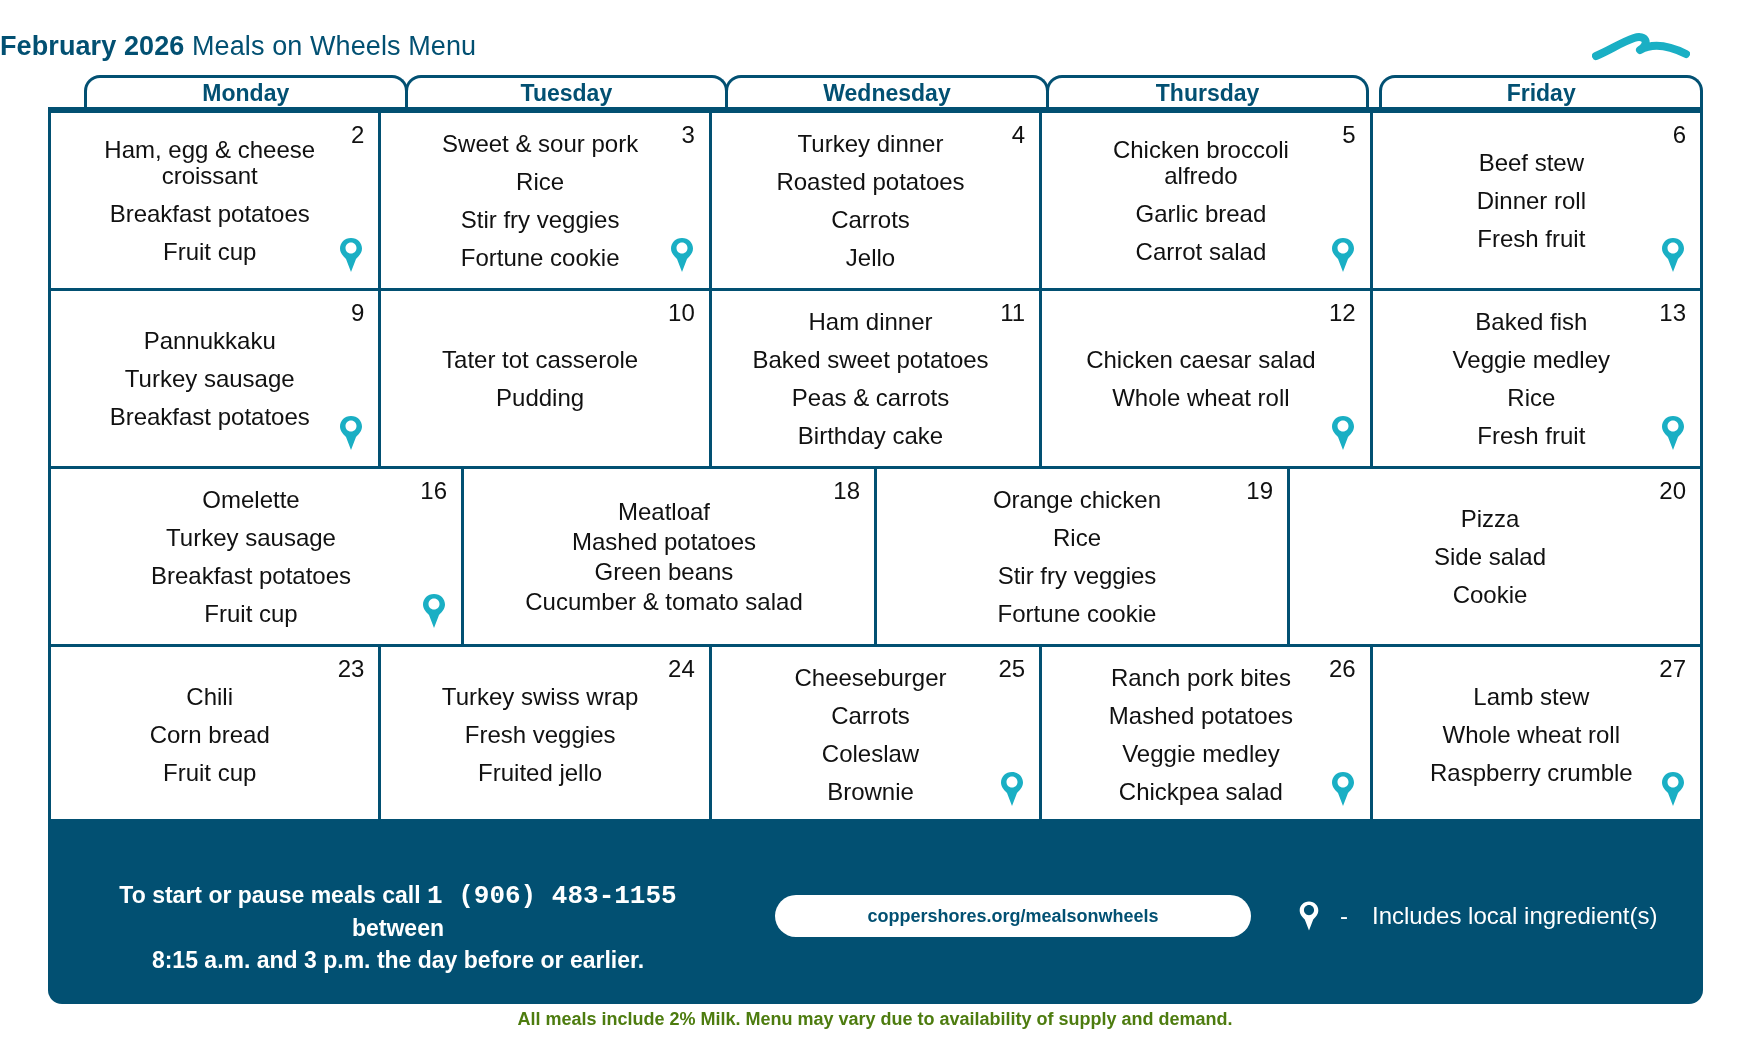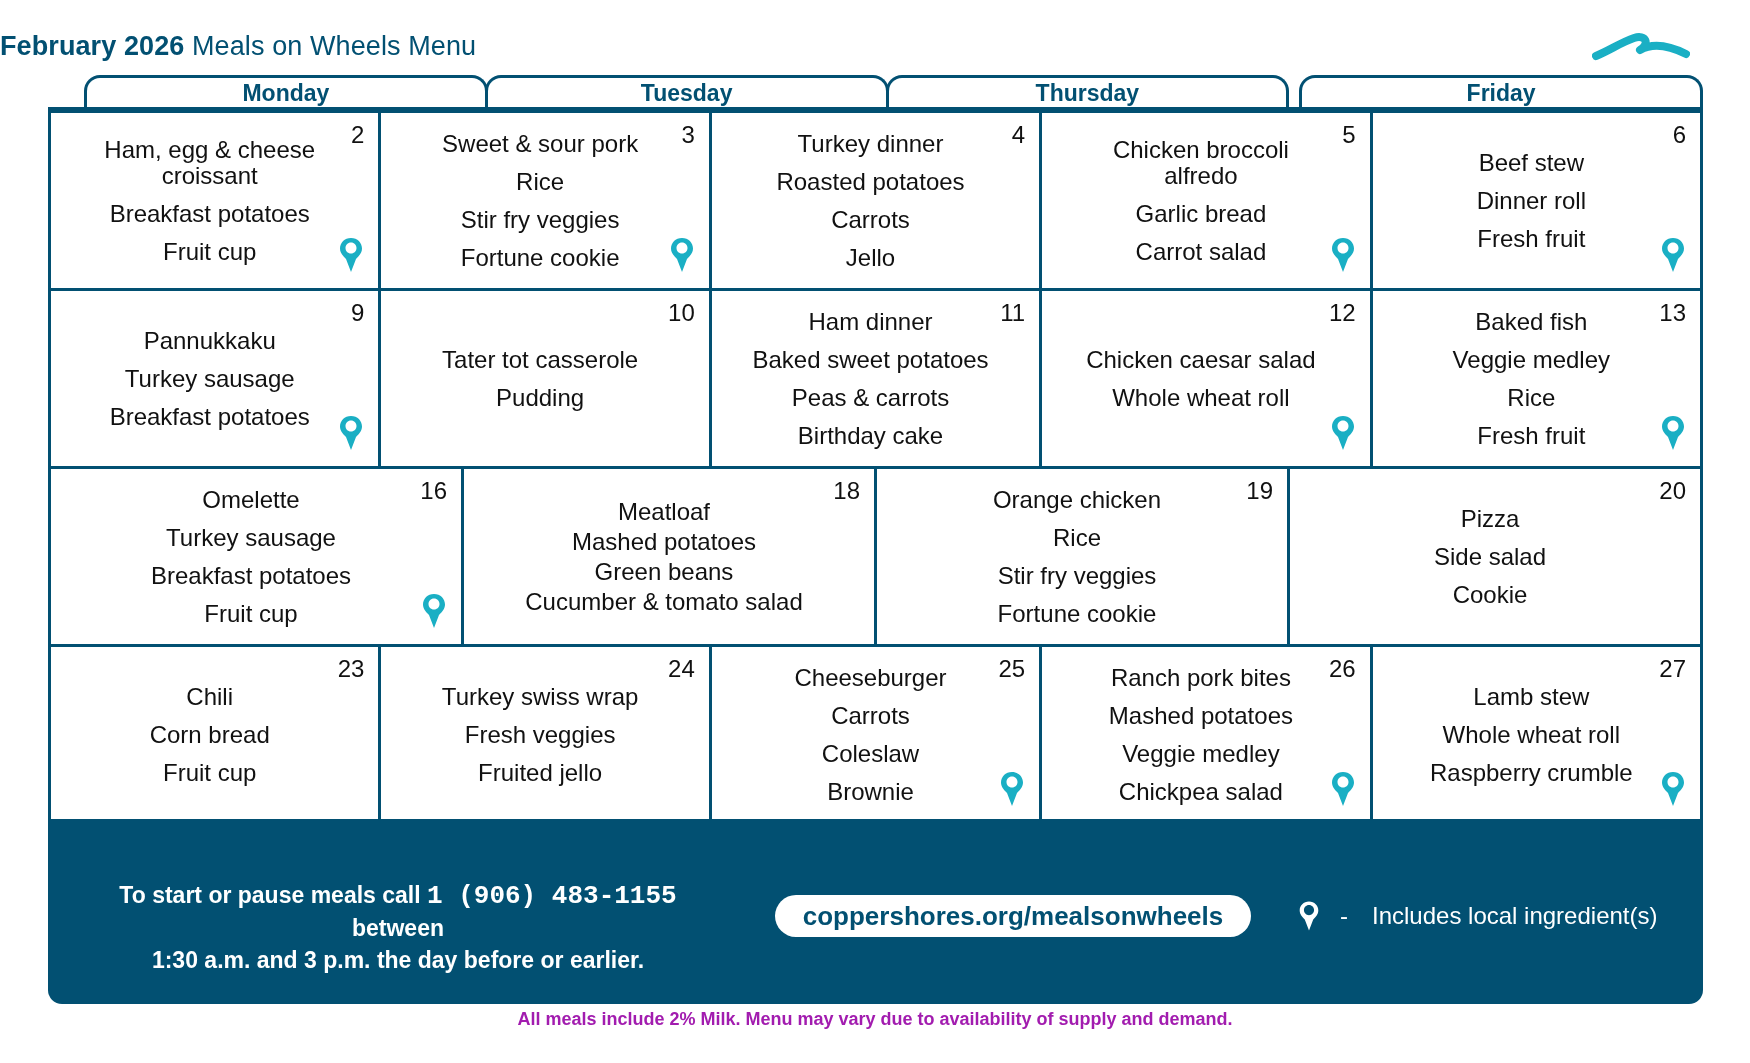--- a/index.html
+++ b/index.html
@@ -17,41 +17,42 @@
   .row:first-child{border-top:3px solid #025072;}
   .cell{flex:1;position:relative;box-sizing:border-box;border-right:3px solid #025072;display:flex;flex-direction:column;justify-content:center;align-items:center;padding:0 50px 0 40px;}
   .cell:last-child{border-right:none;}
   .daynum{position:absolute;top:8px;right:14px;font-size:24px;color:#111;}
   .item{font-size:24px;color:#111;text-align:center;line-height:26px;margin:6px 0;}
   .item.tight{margin:2px 0;}
   .pin{position:absolute;right:14px;bottom:14px;width:26px;height:38px;}
   .footer{position:absolute;left:48px;top:819px;width:1655px;height:185px;background:#025072;border-radius:0 0 14px 14px;}
   .f-left{position:absolute;left:40px;top:60px;width:620px;text-align:center;color:#fff;font-weight:700;font-size:23px;line-height:32px;}
   .f-left .phone{font-size:26px;font-family:Liberation Mono, monospace;}
-  .pill{position:absolute;left:727px;top:76px;width:476px;height:42px;background:#fff;border-radius:21px;text-align:center;font-weight:700;font-size:26px;line-height:42px;color:#025072;}
+  .pill{position:absolute;left:727px;top:76px;width:476px;height:42px;background:#fff;border-radius:21px;text-align:center;font-weight:700;font-size:18px;line-height:42px;color:#025072;}
   .legend{position:absolute;left:1250px;top:76px;height:42px;display:flex;align-items:center;color:#fff;font-size:24px;}
   .legend .lpin{width:22px;height:34px;margin-right:20px;}
   .legend .dash{margin-right:24px;}
-  .note{position:absolute;left:0;width:1750px;top:1009px;text-align:center;font-weight:700;font-size:18px;color:#a21caf;}
+  .note{position:absolute;left:0;width:1750px;top:1009px;text-align:center;font-weight:700;font-size:18px;color:#4d7c0f;}
 </style>
 </head>
 <body>
 
 <div class="title">
   <b>February 2026</b><span class="rest"> Meals on Wheels Menu</span>
 </div>
 
 <svg class="wave" viewBox="0 0 98 36">
   <path d="M4 26 C18 20, 30 12, 42 8 C54 4, 58 14, 48 20 C62 12, 78 16, 94 24" fill="none" stroke="#1AAFC4" stroke-width="8" stroke-linecap="round" stroke-linejoin="round"></path>
 </svg>
 
 <div class="grid">
   <div class="head-row">
     <div class="head-cell">Monday</div>
     <div class="head-cell">Tuesday</div>
+    <div class="head-cell">Wednesday</div>
     <div class="head-cell">Thursday</div>
     <div class="head-cell">Friday</div>
   </div>
   <div class="body" id="cal-body">
       <div class="row">
         <div class="cell">
           <div class="daynum">2</div>
           <div class="item">Ham, egg &amp; cheese croissant</div>
           <div class="item">Breakfast potatoes</div>
           <div class="item">Fruit cup</div>
@@ -210,21 +211,21 @@
     <path d="M13 2 C6.5 2 2 6.8 2 12.5 C2 17 5 20 8 23 L13 36 L18 23 C21 20 24 17 24 12.5 C24 6.8 19.5 2 13 2 Z M13 6.5 C16.3 6.5 18.5 9 18.5 12 C18.5 15 16.3 17.5 13 17.5 C9.7 17.5 7.5 15 7.5 12 C7.5 9 9.7 6.5 13 6.5 Z" fill="#1AAFC4" fill-rule="evenodd"></path>
   </svg>
 </div>
       </div>
     </div>
 </div>
 
 <div class="footer">
   <div class="f-left">
     <div><span>To start or pause meals call </span><span class="phone">1 (906) 483-1155</span><span> between</span></div>
-    <div>1:30 a.m. and 3 p.m. the day before or earlier.</div>
+    <div>8:15 a.m. and 3 p.m. the day before or earlier.</div>
   </div>
   <div class="pill">coppershores.org/mealsonwheels</div>
   <div class="legend">
     <svg class="lpin" viewBox="0 0 26 38">
       <path d="M13 2 C6.5 2 2 6.8 2 12.5 C2 17 5 20 8 23 L13 36 L18 23 C21 20 24 17 24 12.5 C24 6.8 19.5 2 13 2 Z M13 6 C16.5 6 19 8.8 19 12 C19 15.2 16.5 18 13 18 C9.5 18 7 15.2 7 12 C7 8.8 9.5 6 13 6 Z" fill="#ffffff" fill-rule="evenodd"></path>
     </svg>
     <span class="dash">-</span>
     <span>Includes local ingredient(s)</span>
   </div>
 </div>

